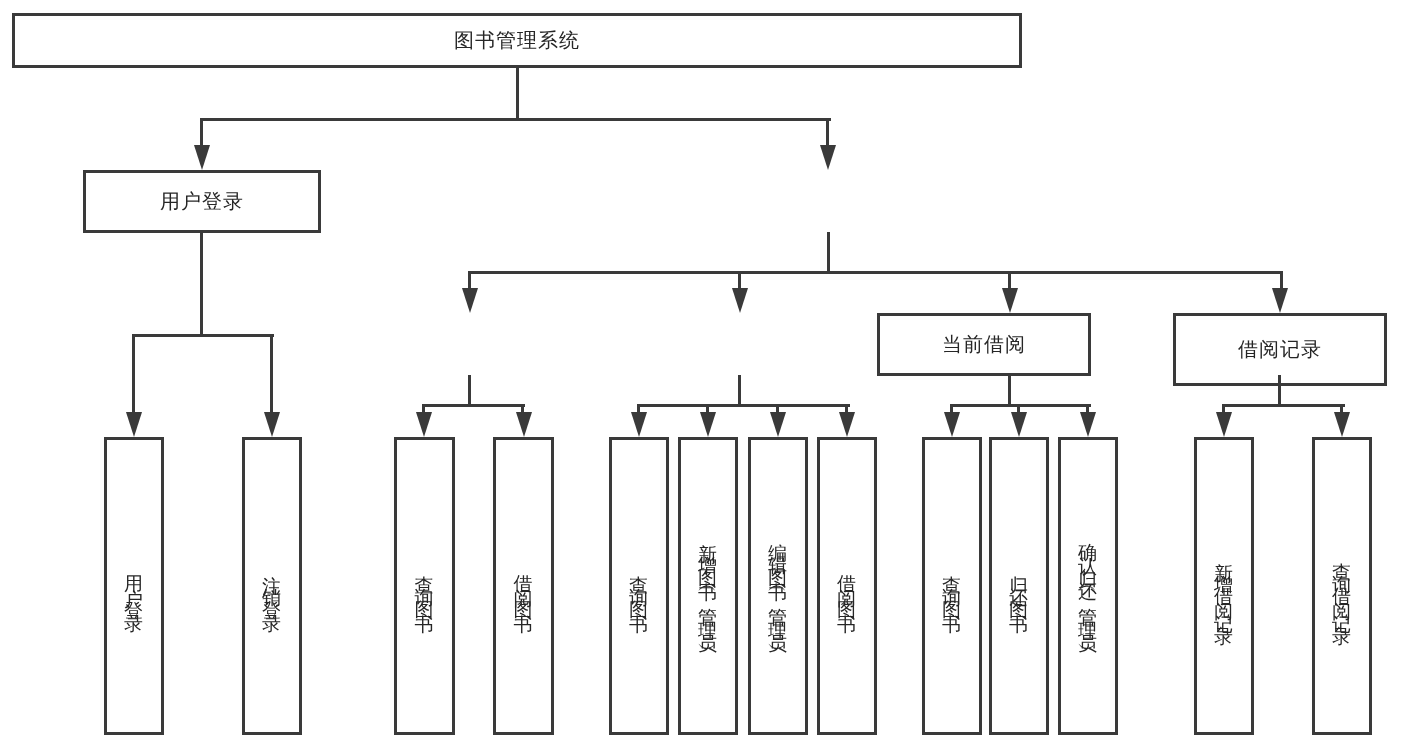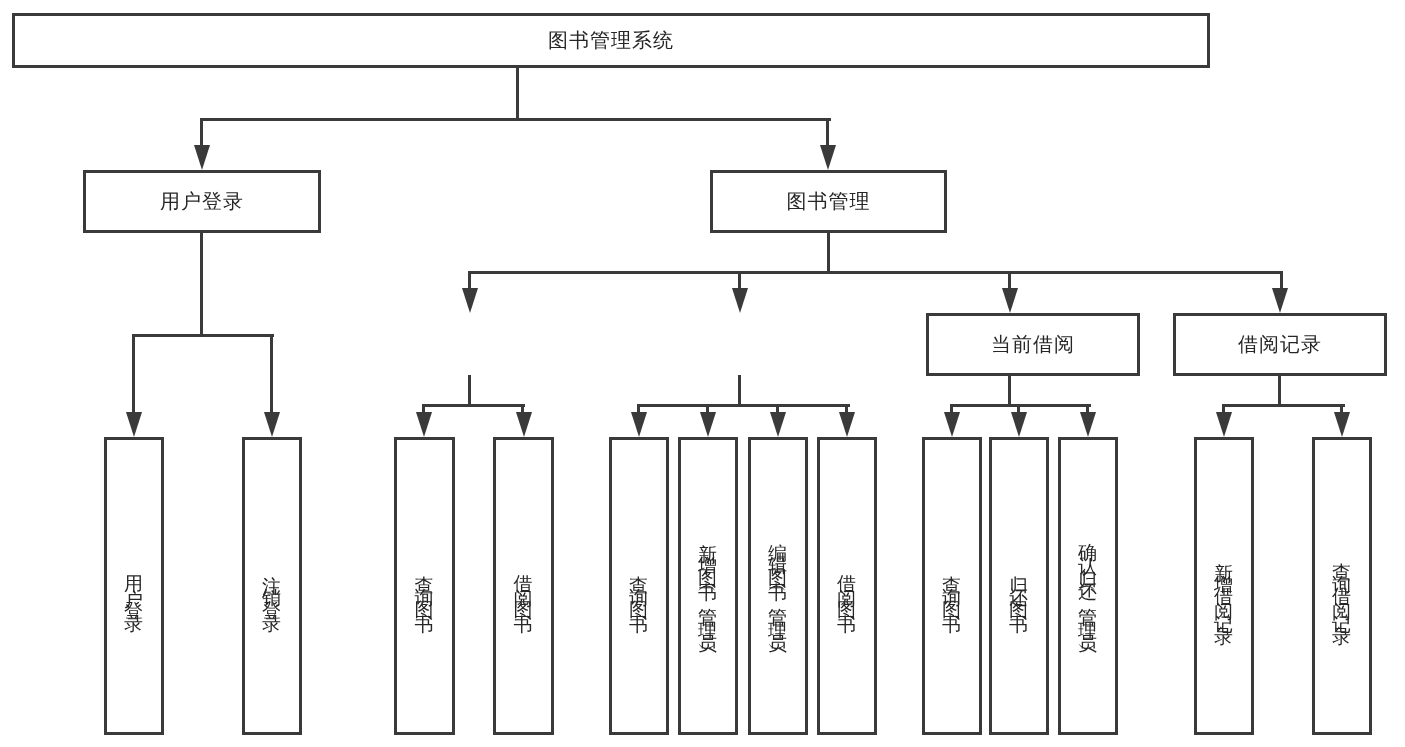--- a/index.html
+++ b/index.html
@@ -17,60 +17,57 @@
          border-left:8px solid transparent;border-right:8px solid transparent;
          border-top:25px solid #3a3a3a;}
   .watermark{position:absolute;left:1186px;top:717px;font-size:19px;color:#b5b5b5;
              letter-spacing:1px;white-space:nowrap;z-index:5;}
 </style>
 </head>
 <body>
 
 <div class="canvas">
 
-  <div class="box" style="left:12px;top:13px;width:1198px;height:55px">
+  <div class="box" style="left:12px;top:13px;width:1010px;height:55px">
     <span class="lbl">图书管理系统</span>
   </div>
 
   <div class="vline" style="left:516px;top:67px;height:54px"></div>
   <div class="hline" style="left:200px;top:118px;width:631px"></div>
   <div class="vline" style="left:200px;top:118px;height:32px"></div>
   <div class="vline" style="left:826px;top:118px;height:32px"></div>
   <div class="arrow" style="left:194px;top:145px"></div>
   <div class="arrow" style="left:820px;top:145px"></div>
 
   <div class="box" style="left:83px;top:170px;width:238px;height:63px">
     <span class="lbl">用户登录</span>
-  </div>
-  <div class="box" style="left:710px;top:170px;width:237px;height:63px">
-    <span class="lbl">图书管理</span>
   </div>
 
   <div class="vline" style="left:200px;top:232px;height:105px"></div>
   <div class="hline" style="left:132px;top:334px;width:142px"></div>
   <div class="vline" style="left:132px;top:334px;height:82px"></div>
   <div class="vline" style="left:270px;top:334px;height:82px"></div>
   <div class="arrow" style="left:126px;top:412px"></div>
   <div class="arrow" style="left:264px;top:412px"></div>
 
   <div class="vline" style="left:827px;top:232px;height:42px"></div>
   <div class="hline" style="left:468px;top:271px;width:815px"></div>
   <div class="vline" style="left:468px;top:271px;height:22px"></div>
   <div class="vline" style="left:738px;top:271px;height:22px"></div>
   <div class="vline" style="left:1008px;top:271px;height:22px"></div>
   <div class="vline" style="left:1280px;top:271px;height:22px"></div>
   <div class="arrow" style="left:462px;top:288px"></div>
   <div class="arrow" style="left:732px;top:288px"></div>
   <div class="arrow" style="left:1002px;top:288px"></div>
   <div class="arrow" style="left:1272px;top:288px"></div>
 
-  <div class="box" style="left:926px;top:313px;width:214px;height:63px">
+  <div class="box" style="left:877px;top:313px;width:214px;height:63px">
     <span class="lbl">当前借阅</span>
   </div>
-  <div class="box" style="left:1173px;top:313px;width:214px;height:63px">
+  <div class="box" style="left:1173px;top:313px;width:214px;height:73px">
     <span class="lbl">借阅记录</span>
   </div>
 
   <div class="vline" style="left:468px;top:375px;height:32px"></div>
   <div class="hline" style="left:422px;top:404px;width:103px"></div>
   <div class="vline" style="left:422px;top:404px;height:14px"></div>
   <div class="vline" style="left:521px;top:404px;height:14px"></div>
   <div class="arrow" style="left:416px;top:412px"></div>
   <div class="arrow" style="left:516px;top:412px"></div>
 

